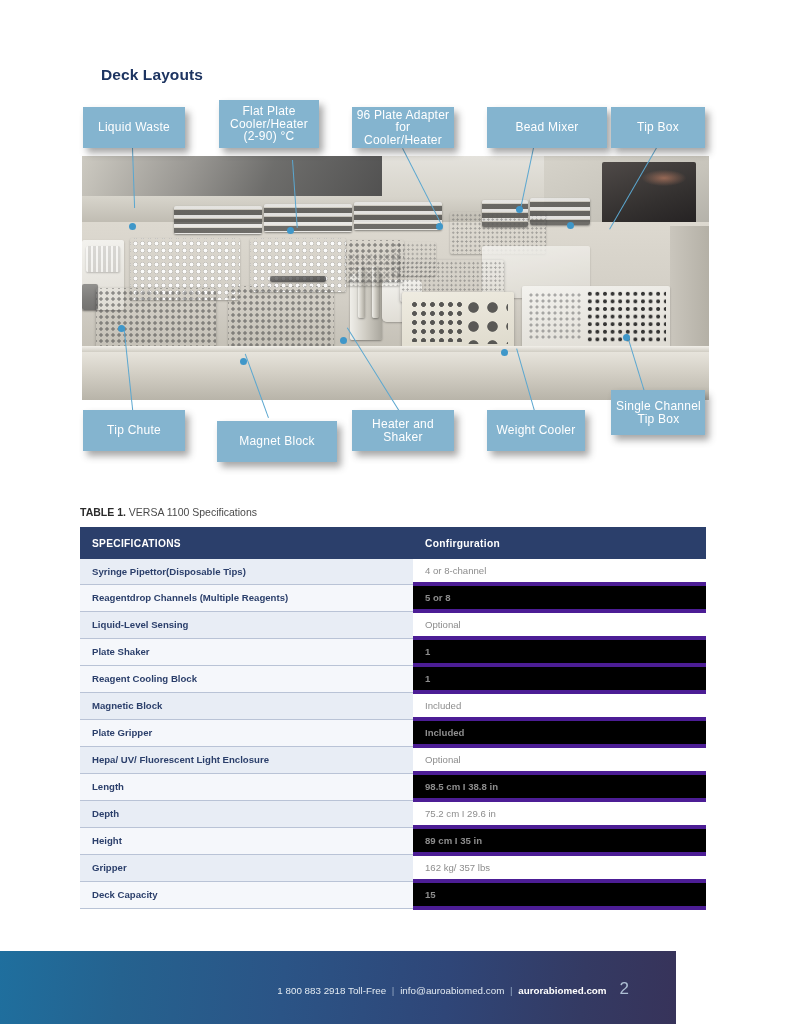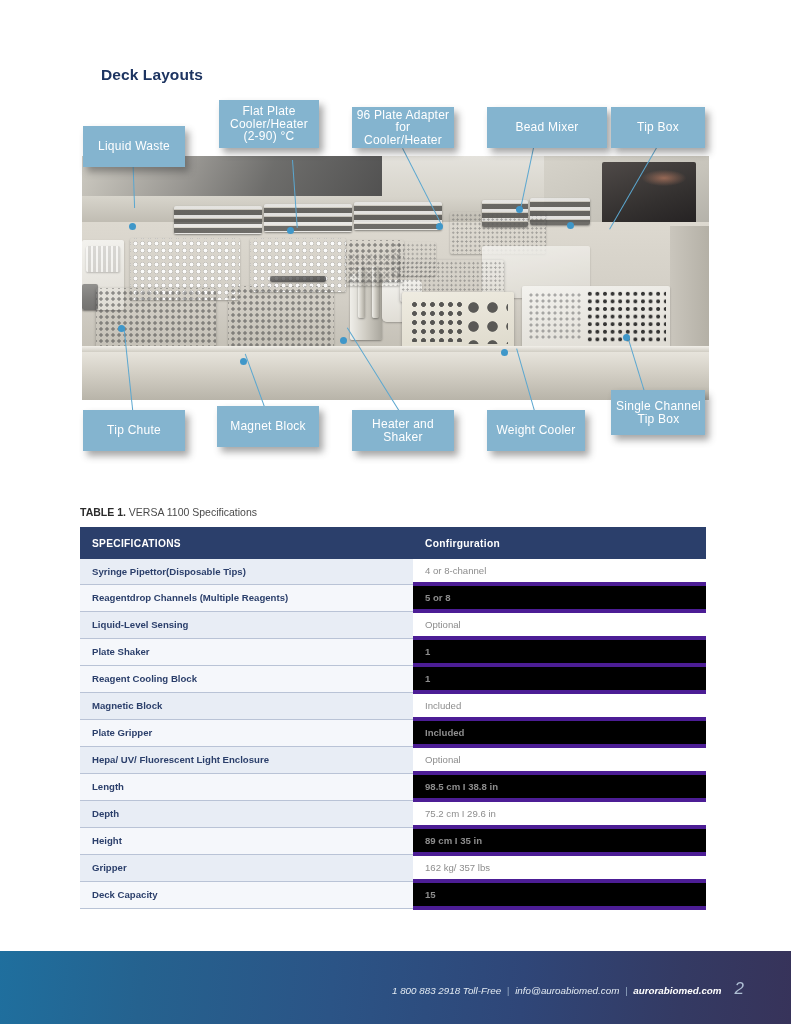--- a/index.html
+++ b/index.html
@@ -219,24 +219,23 @@
   #spec-table tr.odd td.spec { background: #e8edf5; }
   #spec-table tr.even td.spec { background: #f5f7fb; }
   #spec-table tr.odd td.conf { background: #ffffff; }
   #spec-table tr.even td.conf { background: #000000; font-weight: bold; }
 
   
   #footer {
     position: absolute;
     left: 0;
     top: 951px;
-    width: 791px;
+    width: 676px;
     height: 73px;
     background: linear-gradient(95deg, #1f6f9e 0%, #25628f 18%, #2b5486 42%, #2f4678 66%, #343a63 86%, #37335a 100%);
-    font-style: italic;
   }
   #footer-inner {
     position: absolute;
     right: 47px;
     top: 28px;
     display: flex;
     align-items: baseline;
     gap: 13px;
     color: #e2eaf2;
     font-size: 9.8px;
@@ -345,21 +344,21 @@
 
   <div class="leader" style="left:403px; top:323px; width:106px; transform:rotate(-122deg);"></div>
   <div class="leader-dot" style="left:340px; top:242px;"></div>
 
   <div class="leader" style="left:536px; top:323px; width:72px;  transform:rotate(-106deg);"></div>
   <div class="leader-dot" style="left:501px; top:254px;"></div>
 
   <div class="leader" style="left:652px; top:323px; width:88px;  transform:rotate(-107deg);"></div>
   <div class="leader-dot" style="left:623px; top:239px;"></div>
 
-  <div class="callout" style="left:83px;  top:12px; width:102px; height:41px;margin-top:19px;">
+  <div class="callout" style="left:83px;  top:12px; width:102px; height:41px;">
     <span>Liquid Waste</span>
   </div>
 
   <div class="callout" style="left:219px; top:5px;  width:100px; height:48px;">
     <span style="white-space:pre-line;">Flat Plate
 Cooler/Heater
 (2-90) °C</span>
   </div>
 
   <div class="callout" style="left:352px; top:12px; width:102px; height:41px;">
@@ -372,21 +371,21 @@
   </div>
 
   <div class="callout" style="left:611px; top:12px; width:94px;  height:41px;">
     <span>Tip Box</span>
   </div>
 
   <div class="callout" style="left:83px;  top:315px; width:102px; height:41px;">
     <span>Tip Chute</span>
   </div>
 
-  <div class="callout" style="left:217px; top:311px; width:102px; height:41px;">
+  <div class="callout" style="left:217px; top:326px; width:120px; height:41px;">
     <span>Magnet Block</span>
   </div>
 
   <div class="callout" style="left:352px; top:315px; width:102px; height:41px;">
     <span>Heater and Shaker</span>
   </div>
 
   <div class="callout" style="left:487px; top:315px; width:98px;  height:41px;">
     <span>Weight Cooler</span>
   </div>

